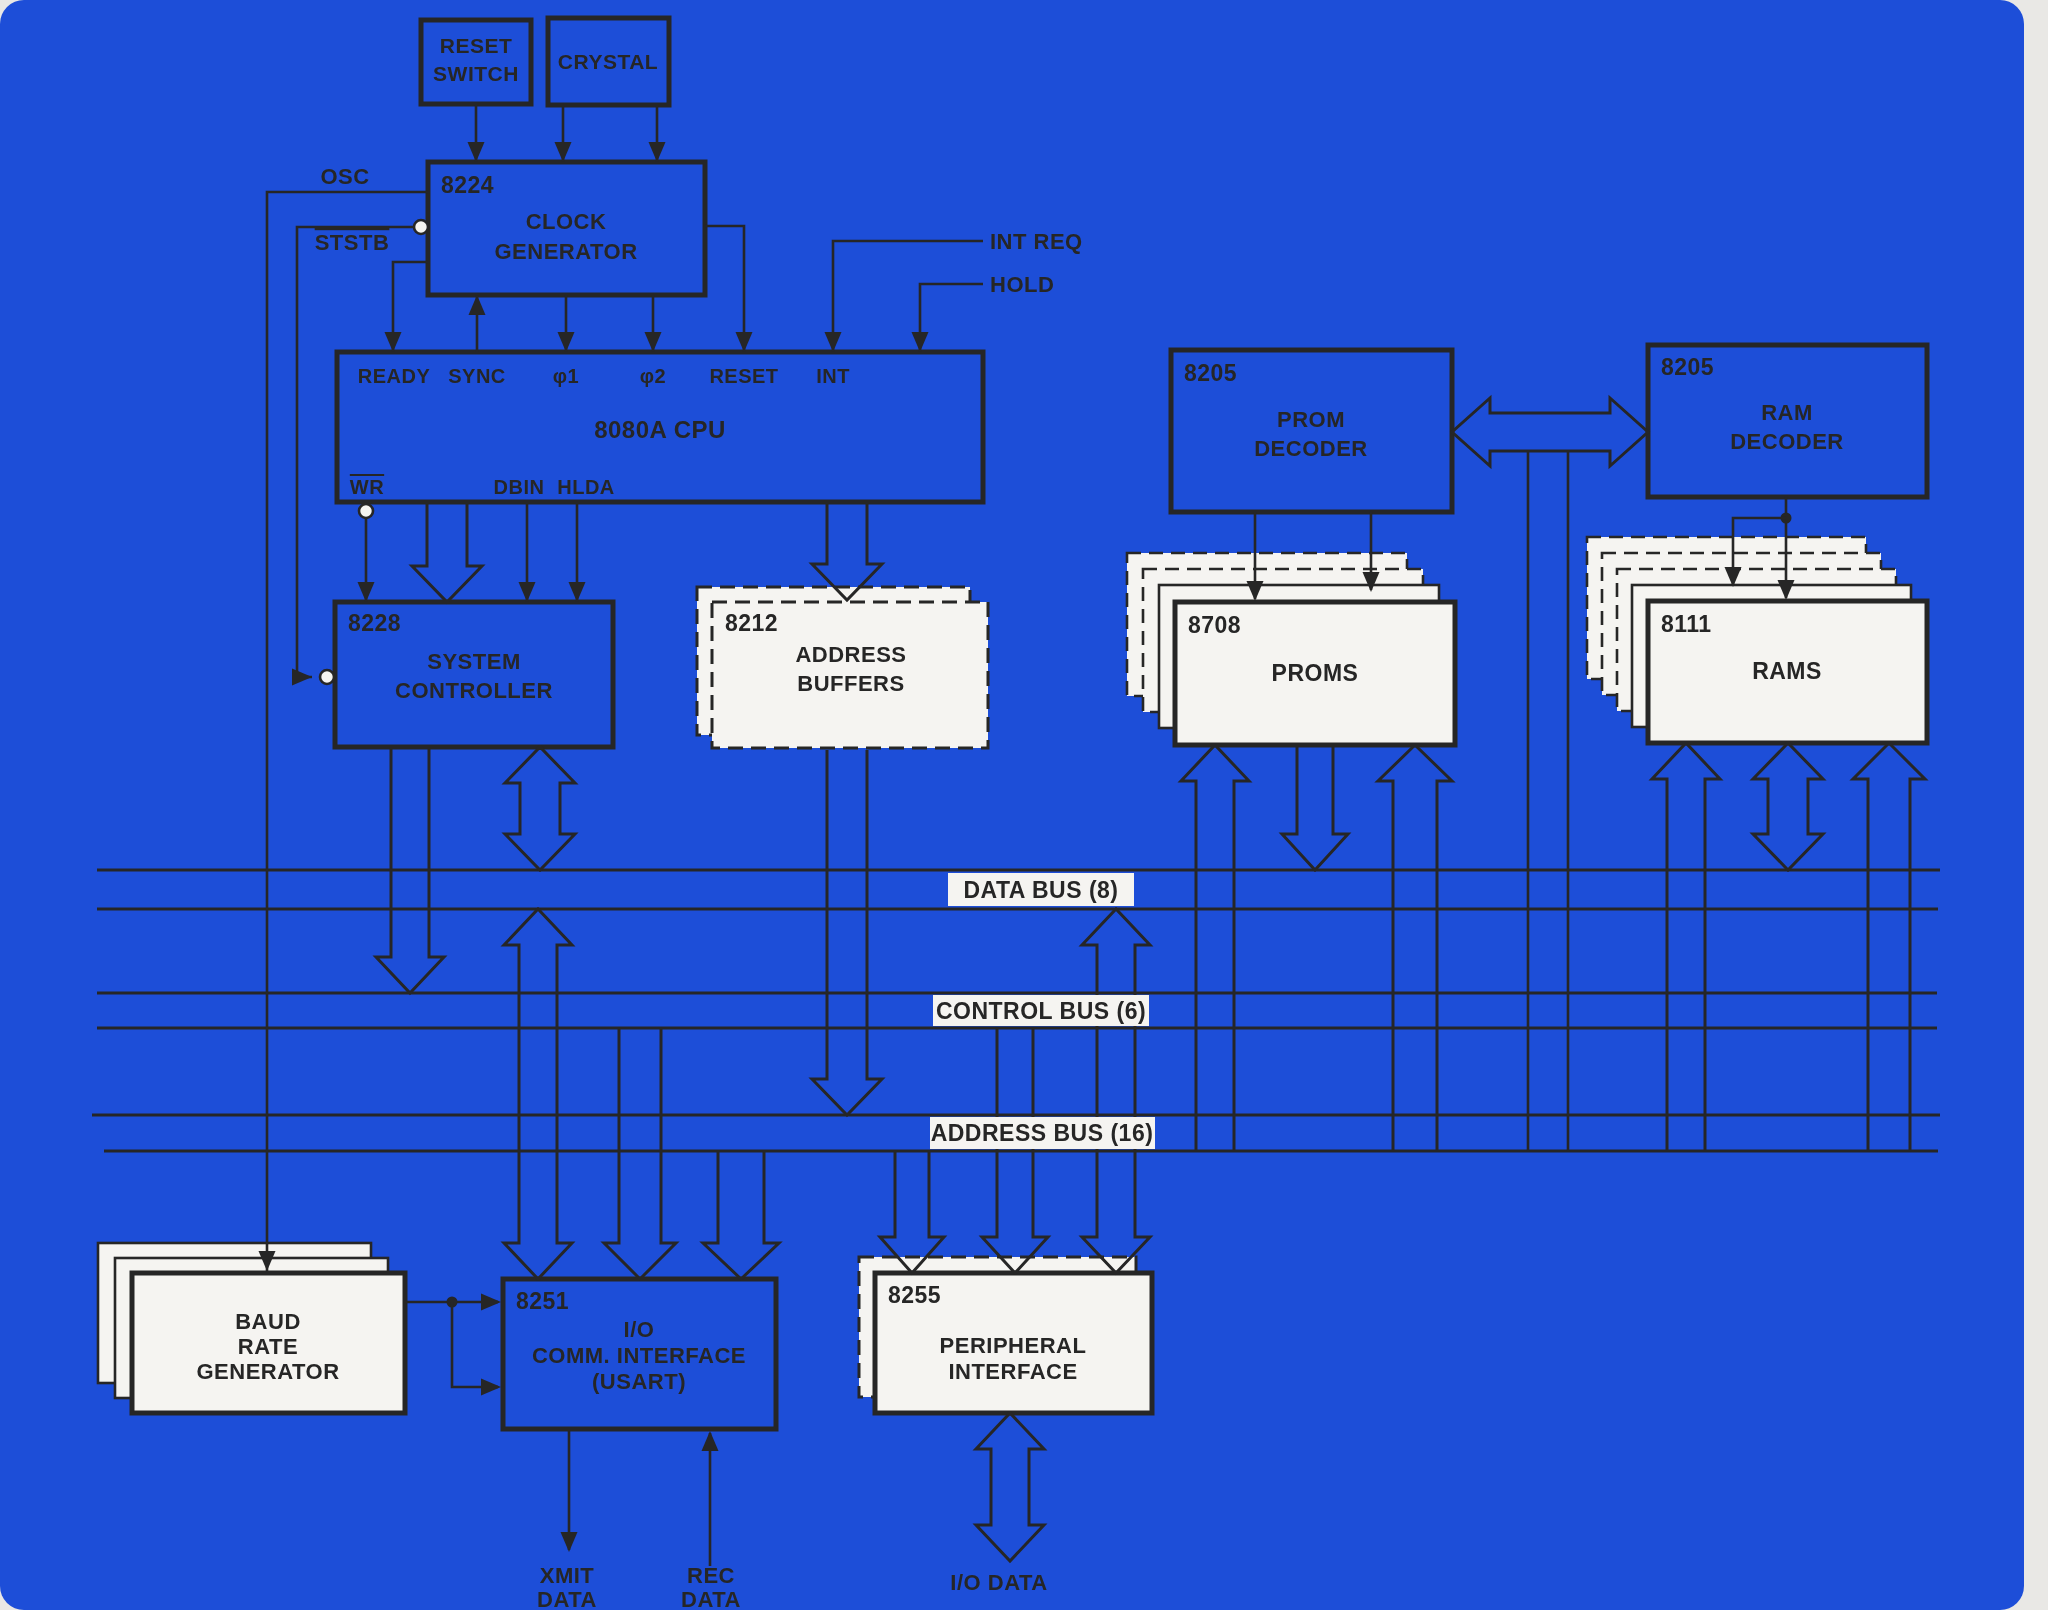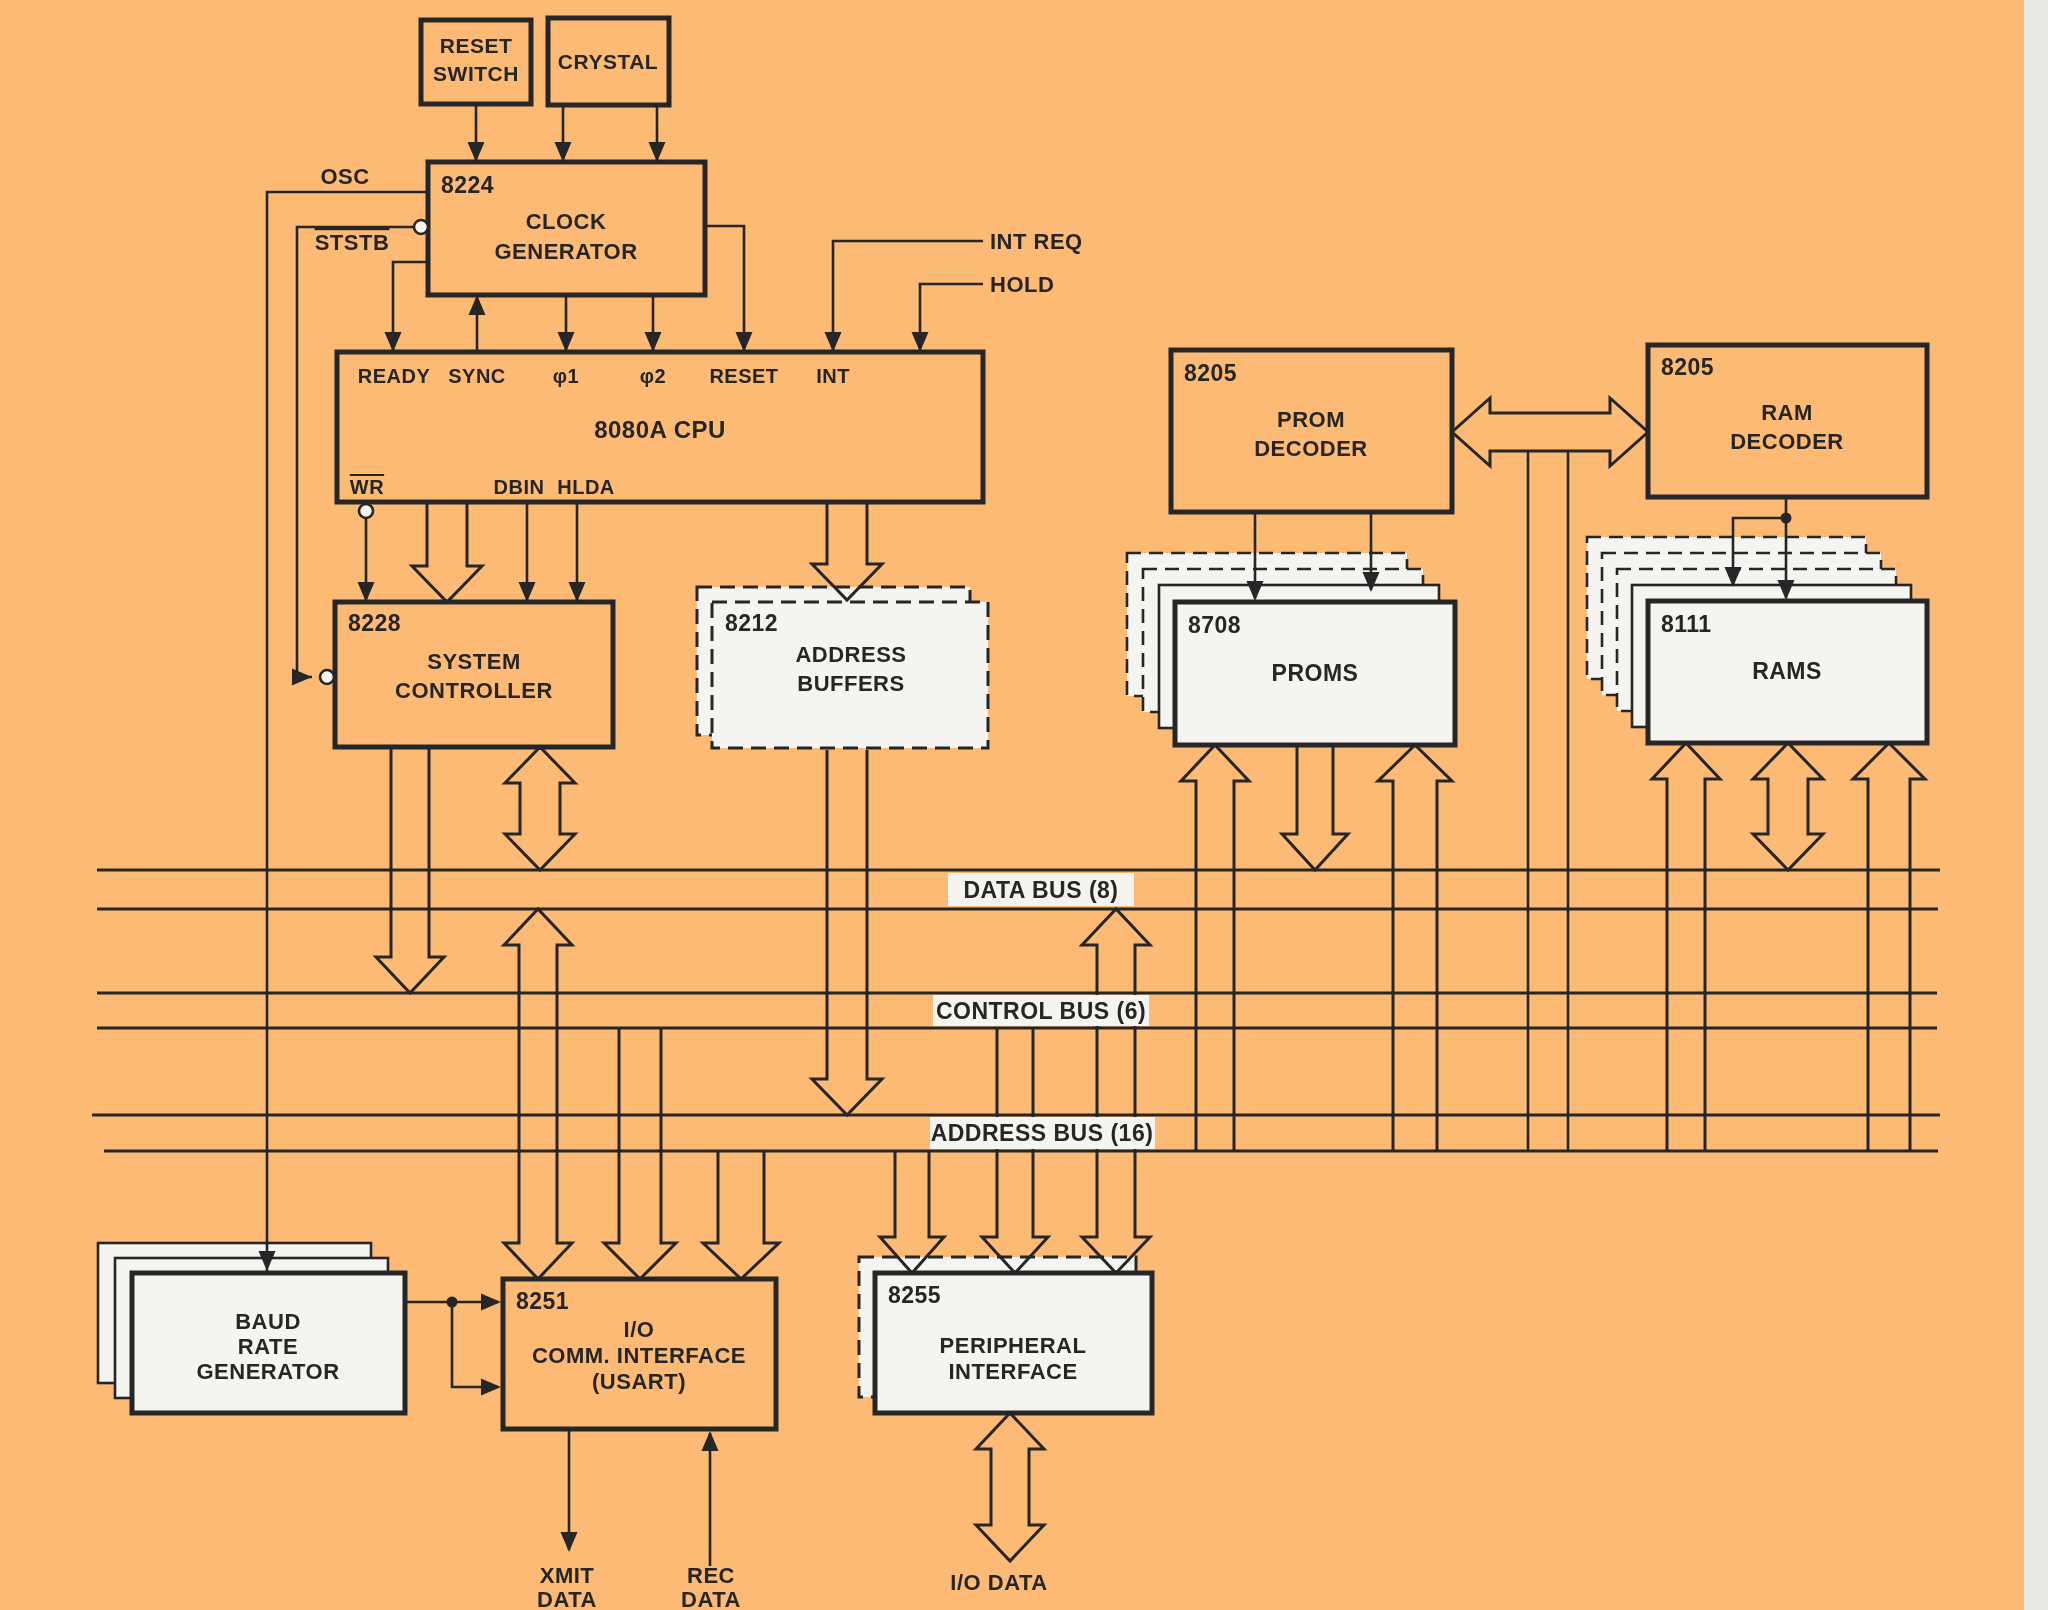--- a/index.html
+++ b/index.html
@@ -1,16 +1,16 @@
 <!DOCTYPE html>
 <html><head>
 <meta charset="utf-8">
 <style>
   html,body{margin:0;padding:0;background:#e9e8e5;}
-  .page{width:2024px;height:1610px;background:#fdba74;position:relative;overflow:hidden;}
+  .page{width:2024px;height:1610px;background:#1d4ed8;position:relative;overflow:hidden;border-radius:24px;}
   svg{display:block;}
   .t{font-family:"Liberation Sans","DejaVu Sans",sans-serif;font-weight:700;fill:#262626;letter-spacing:.5px;}
   .mid{text-anchor:middle;}
   .start{text-anchor:start;}
   .s20{font-size:20px;} .s21{font-size:21px;} .s22{font-size:22px;}
   .s23{font-size:23px;} .s24{font-size:24px;}
   .ov{text-decoration:overline;}
   .boxthick{fill:none;stroke:#262626;stroke-width:5;}
   .boxthin{fill:#f5f4f1;stroke:#262626;stroke-width:2.6;}
   .dash{fill:#f5f4f1;stroke:#262626;stroke-width:3;stroke-dasharray:15 8;}

